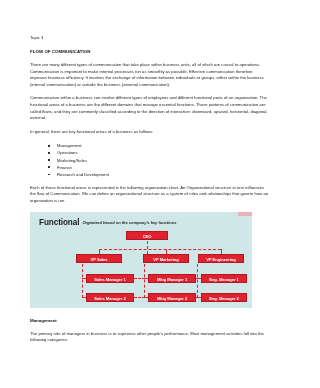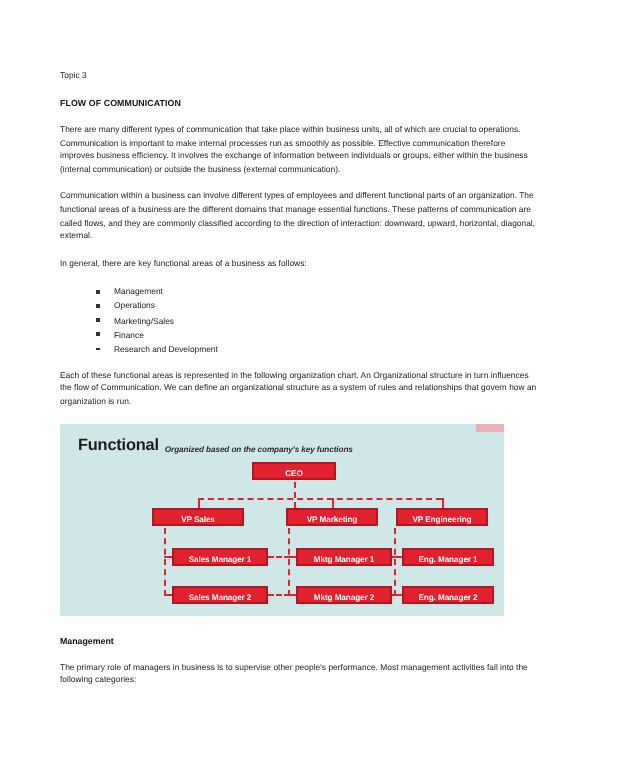--- a/index.html
+++ b/index.html
@@ -83,21 +83,21 @@
   .chart-corner {
     position: absolute;
     top: 0;
     right: 0;
     width: 14px;
     height: 4px;
     background: #e8b3b8;
   }
   .chart-head {
     display: flex;
-    align-items: flex-end;
+    align-items: center;
     gap: 3px;
     margin: 0 0 3px 1px;
   }
   .chart-title {
     font-size: 8.2px;
     font-weight: bold;
     color: #1c1c1c;
     letter-spacing: -0.1px;
   }
   .chart-sub {

